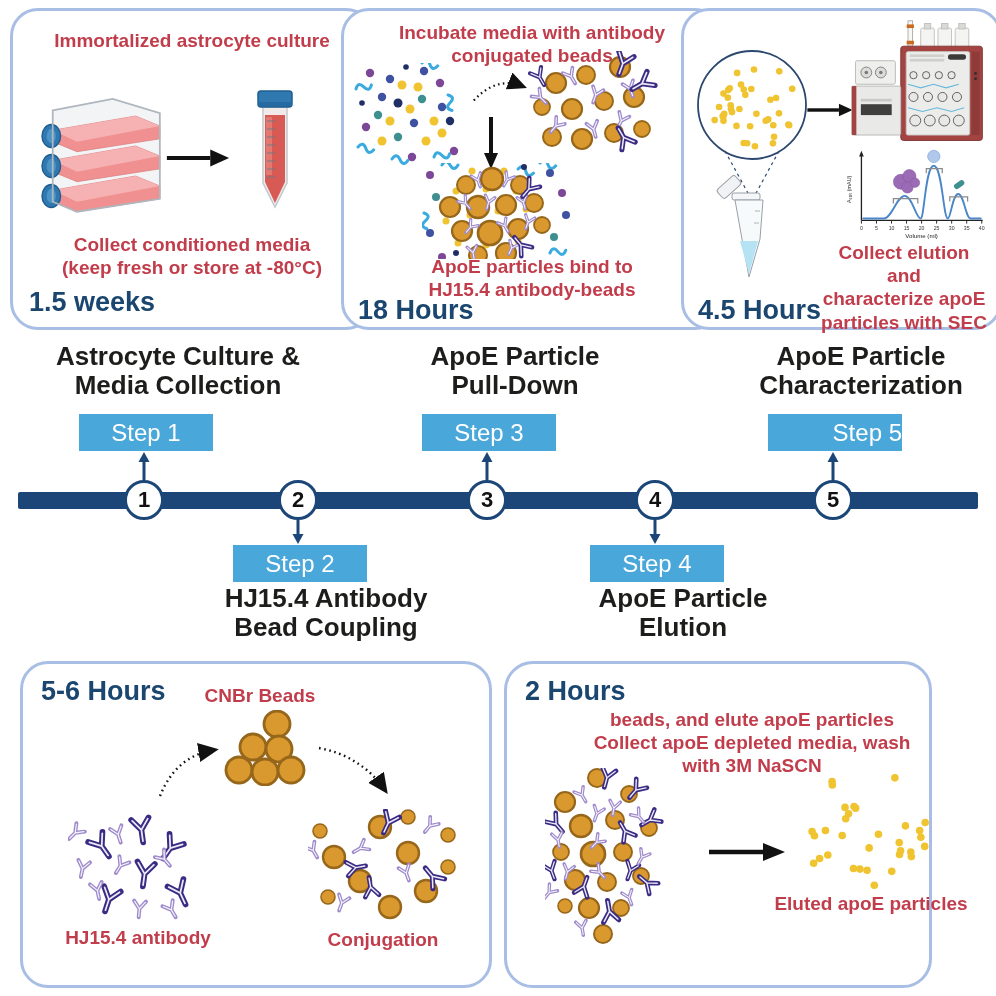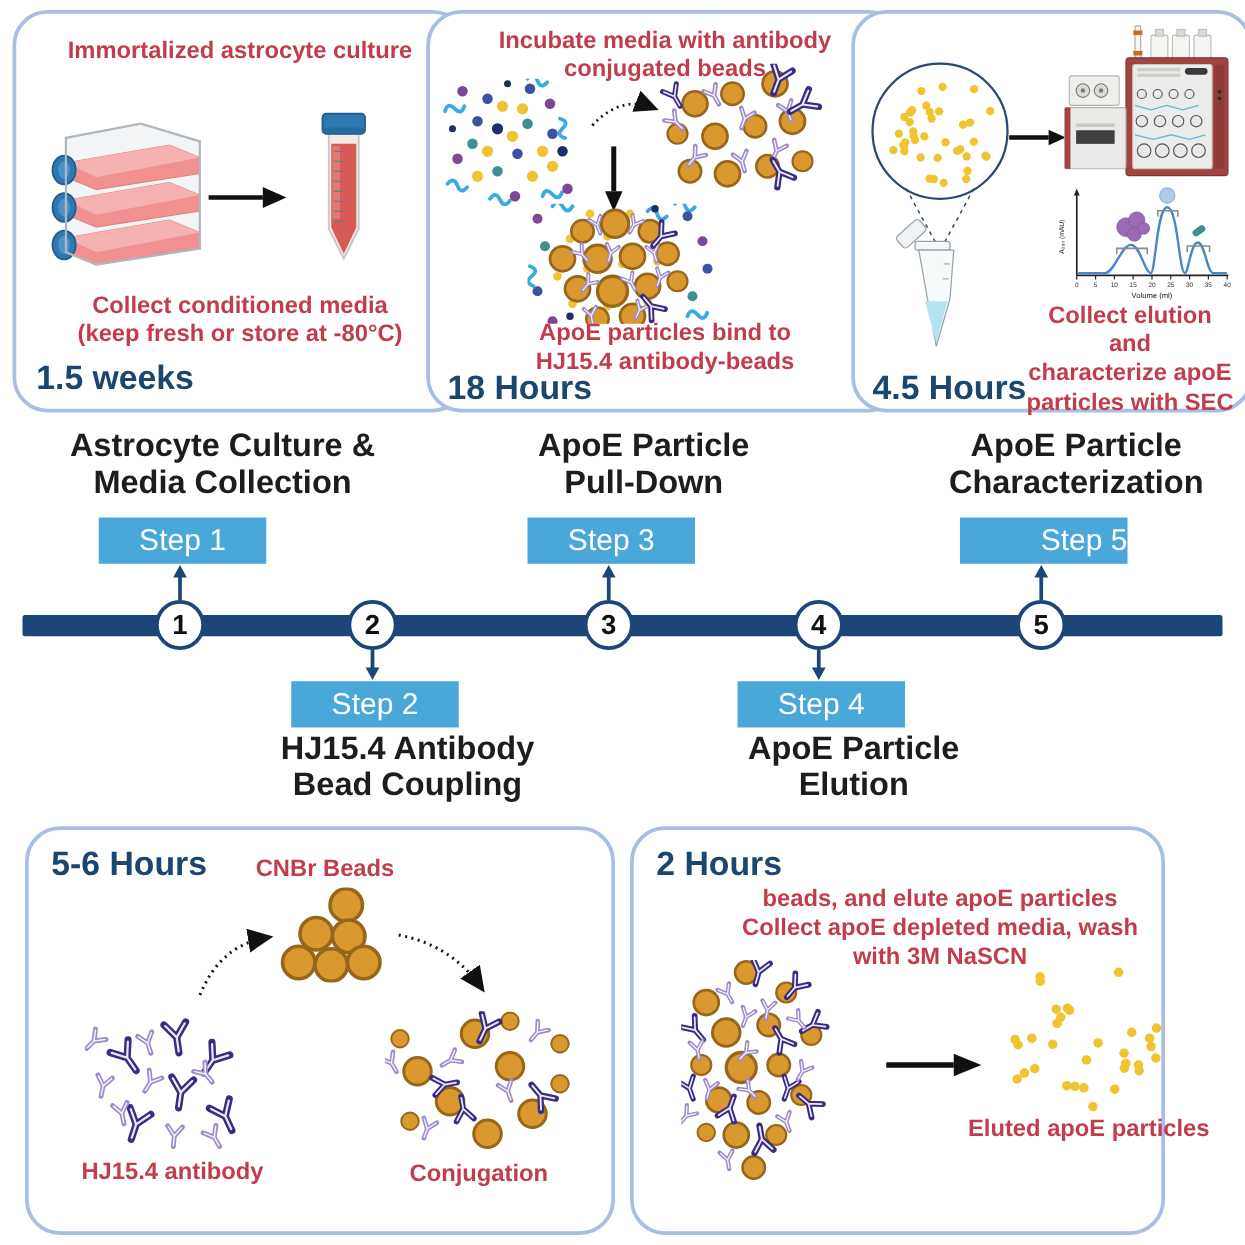--- a/index.html
+++ b/index.html
@@ -4,21 +4,21 @@
 <style>
   html,body{margin:0;padding:0;background:#fff;}
   .canvas{position:relative;width:996px;height:996px;background:#fff;overflow:hidden;
           font-family:"Liberation Sans","DejaVu Sans",sans-serif;}
   .panel{position:absolute;background:#fff;border:3px solid var(--panel-border-blue,#A9BEE4);
          border-radius:28px;box-sizing:border-box;}
   #panel-culture{left:10px;top:8px;width:364px;height:322px;}
   #panel-pulldown{left:341px;top:8px;width:382px;height:322px;}
   #panel-characterization{left:681px;top:8px;width:321px;height:322px;}
   #panel-coupling{left:20px;top:661px;width:472px;height:327px;}
-  #panel-elution{left:504px;top:661px;width:428px;height:327px;}
+  #panel-elution{left:504px;top:661px;width:428px;height:327px;border-radius:29px;}
   .cap{position:absolute;color:var(--caption-red,#C23D4B);font-weight:700;font-size:19px;
        line-height:1.22;text-align:center;}
   .duration{position:absolute;color:var(--duration-navy,#1A466F);font-weight:700;font-size:27px;}
   .sec-title{position:absolute;width:300px;text-align:center;font-size:26px;font-weight:700;
              color:#1D1D1B;line-height:1.13;padding-left:28px;}
   .step-badge{position:absolute;width:134px;height:37px;background:var(--step-badge-blue,#4AA7DA);
               color:#fff;font-size:24px;font-weight:400;text-align:center;line-height:37px;}
   #bar{position:absolute;left:18px;top:492px;width:960px;height:17px;
        background:var(--timeline-navy,#1B4677);border-radius:2px;}
   .tl-circle{position:absolute;top:480px;width:40px;height:40px;border-radius:50%;background:#fff;

